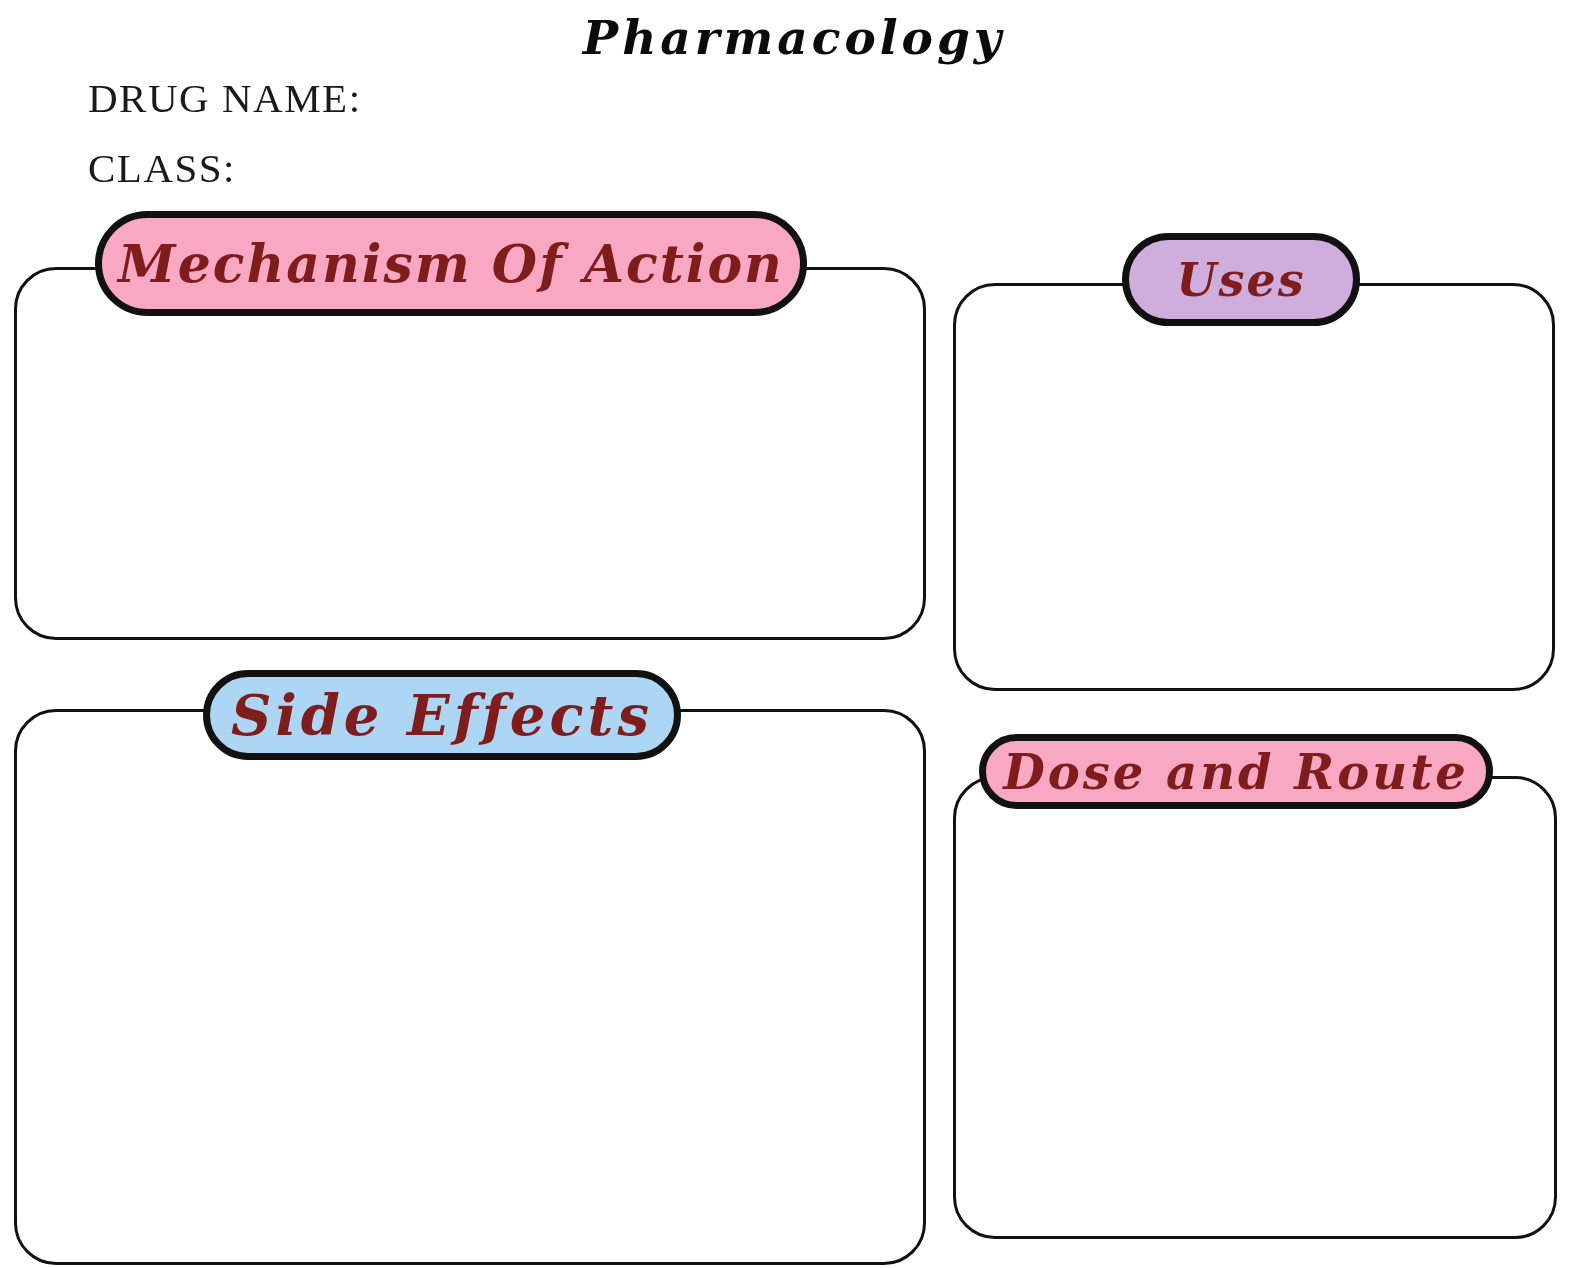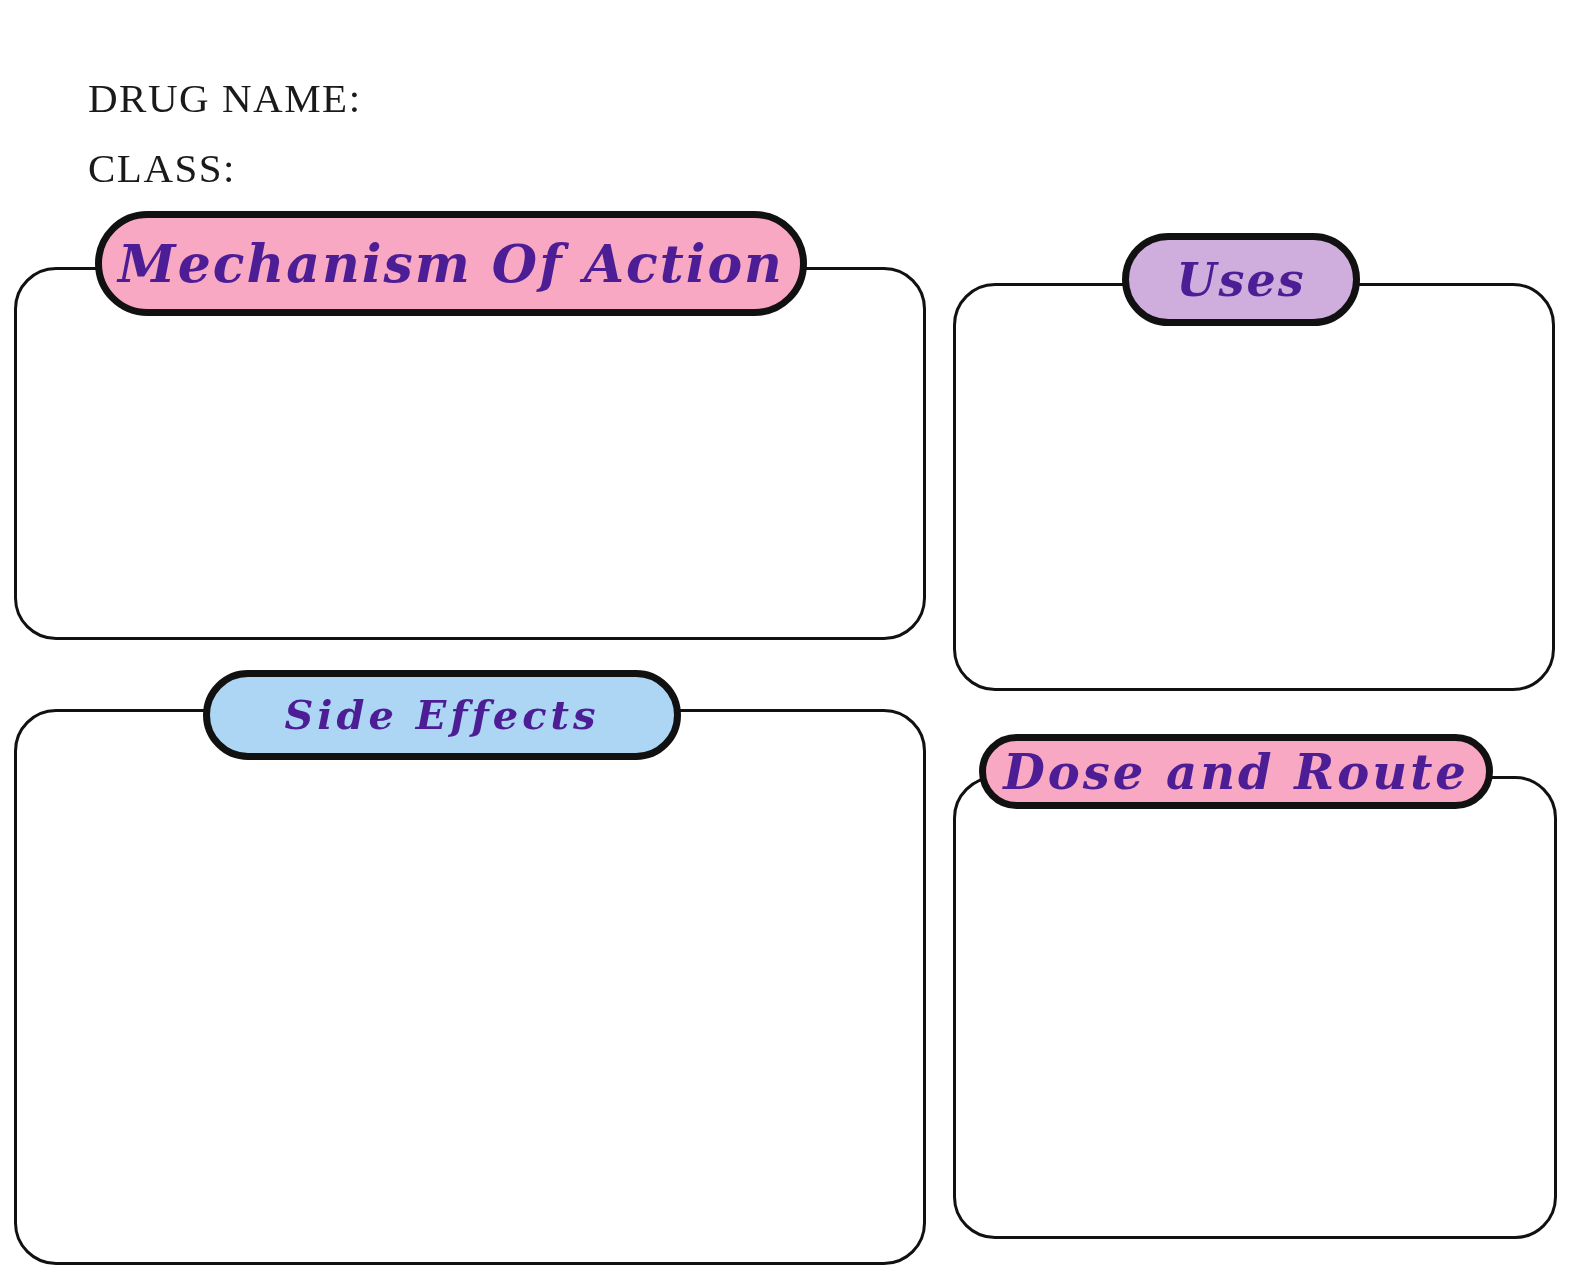--- a/index.html
+++ b/index.html
@@ -78,21 +78,21 @@
     position: absolute;
     box-sizing: border-box;
     display: flex;
     align-items: center;
     justify-content: center;
     border: 7px solid #111111;
     border-radius: 999px;
     font-family: "DejaVu Serif", serif;
     font-weight: bold;
     font-style: italic;
-    color: #4c1d95;
+    color: #7f1d1d;
     white-space: nowrap;
     z-index: 5;
     line-height: 1;
   }
   #pill-moa {
     left: 95px; top: 211px;
     width: 712px; height: 105px;
     background: #F9A8C4;
     font-size: 52px;
     letter-spacing: 2px;
@@ -101,36 +101,37 @@
     left: 1122px; top: 233px;
     width: 238px; height: 93px;
     background: #CFAEDE;
     font-size: 46px;
     letter-spacing: 2px;
   }
   #pill-side-effects {
     left: 203px; top: 670px;
     width: 478px; height: 90px;
     background: #ADD6F5;
-    font-size: 40px;
+    font-size: 56px;
     letter-spacing: 4px;
   }
   #pill-dose {
     left: 979px; top: 734px;
     width: 514px; height: 75px;
     background: #F9A8C4;
     font-size: 48px;
     letter-spacing: 3px;
   }
 </style>
 </head>
 <body>
 
 <div class="page">
 
+  <div class="title">Pharmacology</div>
 
   <div class="field-label" id="drug-name-label">DRUG NAME:</div>
 
   <div class="field-label" id="class-label">CLASS:</div>
 
   <div class="panel" id="panel-moa"></div>
 
   <div class="panel" id="panel-uses"></div>
 
   <div class="panel" id="panel-side-effects"></div>

